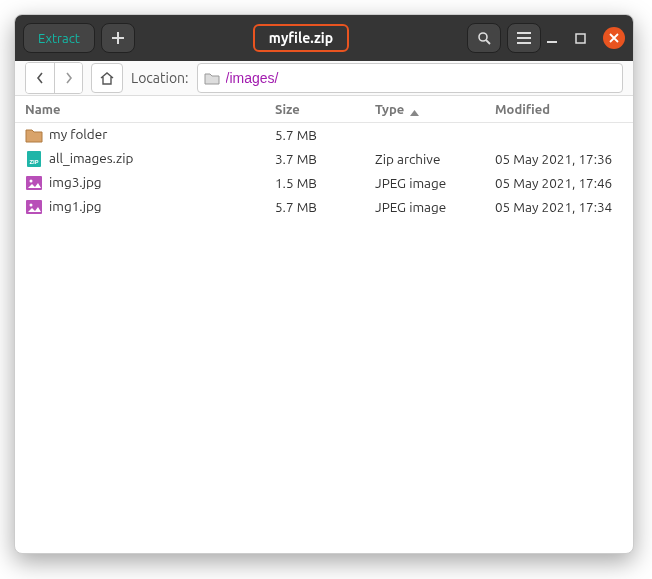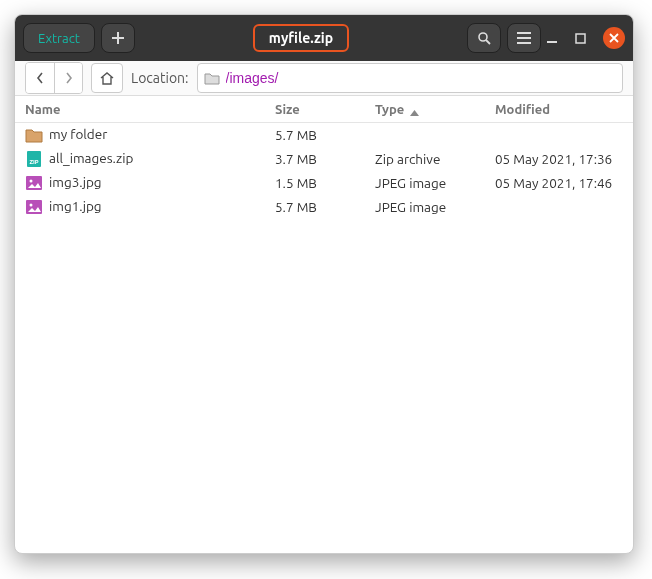--- a/index.html
+++ b/index.html
@@ -233,16 +233,17 @@
             <svg width="18" height="18" viewBox="0 0 18 18">
               <rect x="1" y="2" width="16" height="14" fill="#b84fb8" rx="1"></rect>
               <circle cx="6" cy="7" r="1.5" fill="#fff"></circle>
               <path d="M3 14l4-4 3 3 3-4 3 5z" fill="#fff"></path>
             </svg>
           </span>
           <span>img1.jpg</span>
         </div>
         <div>5.7 MB</div>
         <div>JPEG image</div>
+        <div>05 May 2021, 17:34</div>
       </div>
     </div>
 
 </div>
 
 </body></html>

